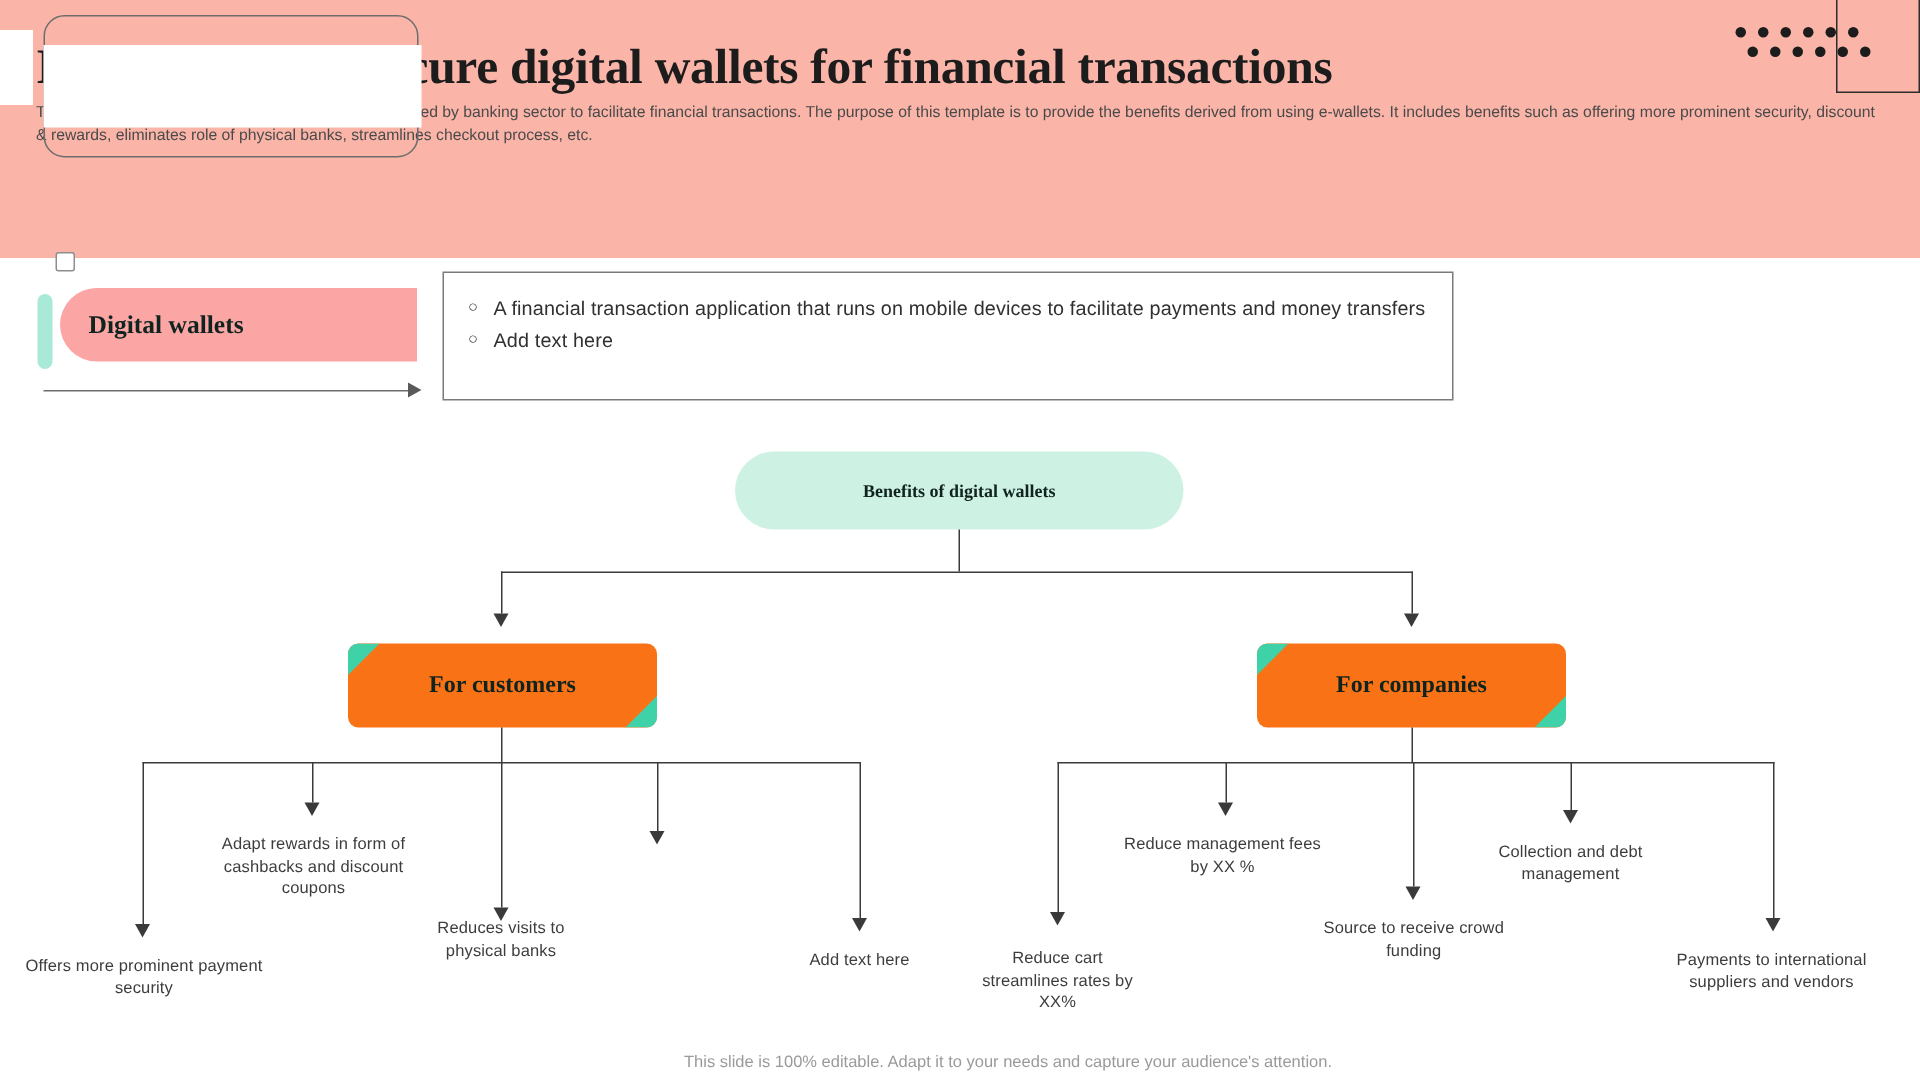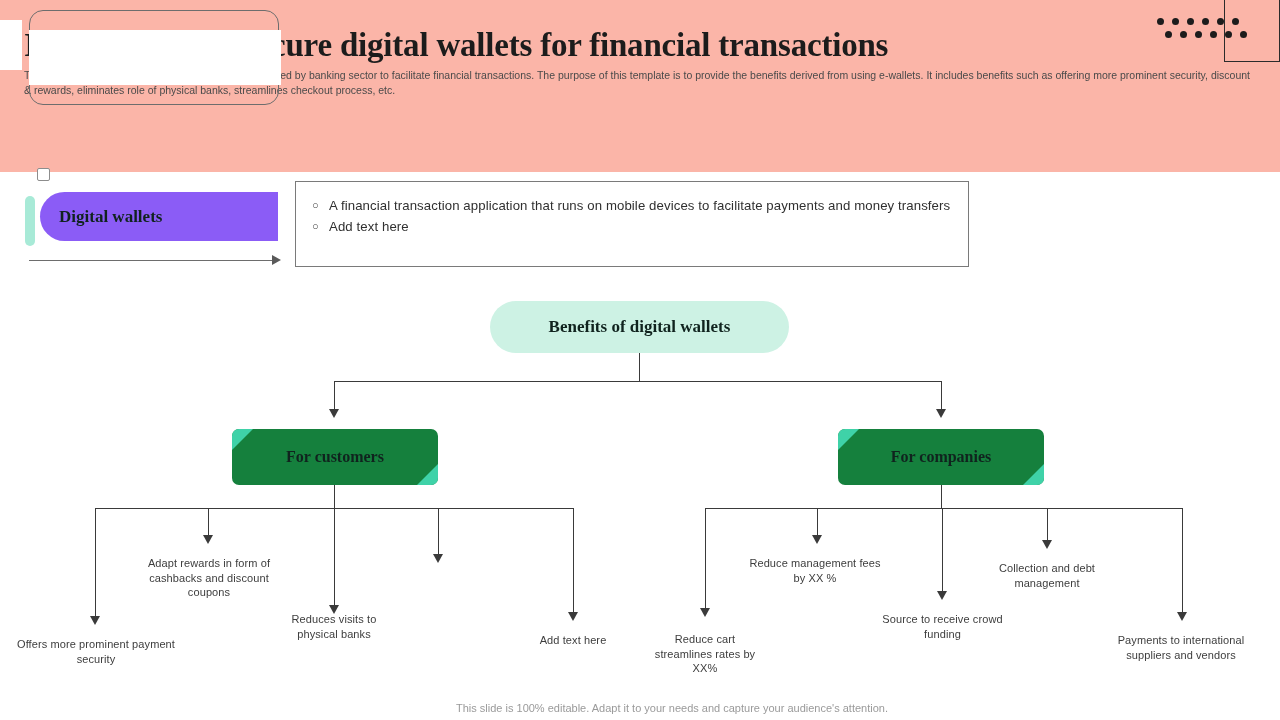--- a/index.html
+++ b/index.html
@@ -64,21 +64,21 @@
   .dw-square {
     position: absolute; left: 37px; top: 168px; width: 13px; height: 13px;
     background: #ffffff; border: 1.1px solid #8d8d8d; border-radius: 2px;
   }
   .dw-vbar {
     position: absolute; left: 25px; top: 196px; width: 10px; height: 50px;
     background: #a8ead7; border-radius: 5px;
   }
   .dw-pill {
     position: absolute; left: 40px; top: 192px; width: 238px; height: 49px;
-    background: #8b5cf6; border-radius: 25px 0 0 25px;
+    background: #fca5a5; border-radius: 25px 0 0 25px;
     display: flex; align-items: center;
   }
   .dw-pill-label {
     font-family: "Liberation Serif", serif;
     font-size: 17px; font-weight: 700; color: #10231e;
     margin-left: 19px;
   }
 
   .dw-box {
     position: absolute; left: 295px; top: 181px; width: 674px; height: 86px;
@@ -96,27 +96,27 @@
   }
 
   
   .benefits-box {
     position: absolute; left: 490px; top: 301px; width: 299px; height: 52px;
     background: #cdf2e4; border-radius: 26px;
     display: flex; align-items: center; justify-content: center;
   }
   .benefits-label {
     font-family: "Liberation Serif", serif;
-    font-size: 17px; font-weight: 700; color: #10231e;
+    font-size: 12px; font-weight: 700; color: #10231e;
   }
 
   
   .cat-box {
     position: absolute; width: 206px; height: 56px;
-    background: #15803d; border-radius: 7px;
+    background: #f97316; border-radius: 7px;
     display: flex; align-items: center; justify-content: center;
     overflow: hidden;
   }
   .cat-box.customers { left: 232px; top: 429px; }
   .cat-box.companies { left: 838px; top: 429px; }
   .cat-label {
     font-family: "Liberation Serif", serif;
     font-size: 16px; font-weight: 700; color: #10231e;
     position: relative; z-index: 2;
   }

